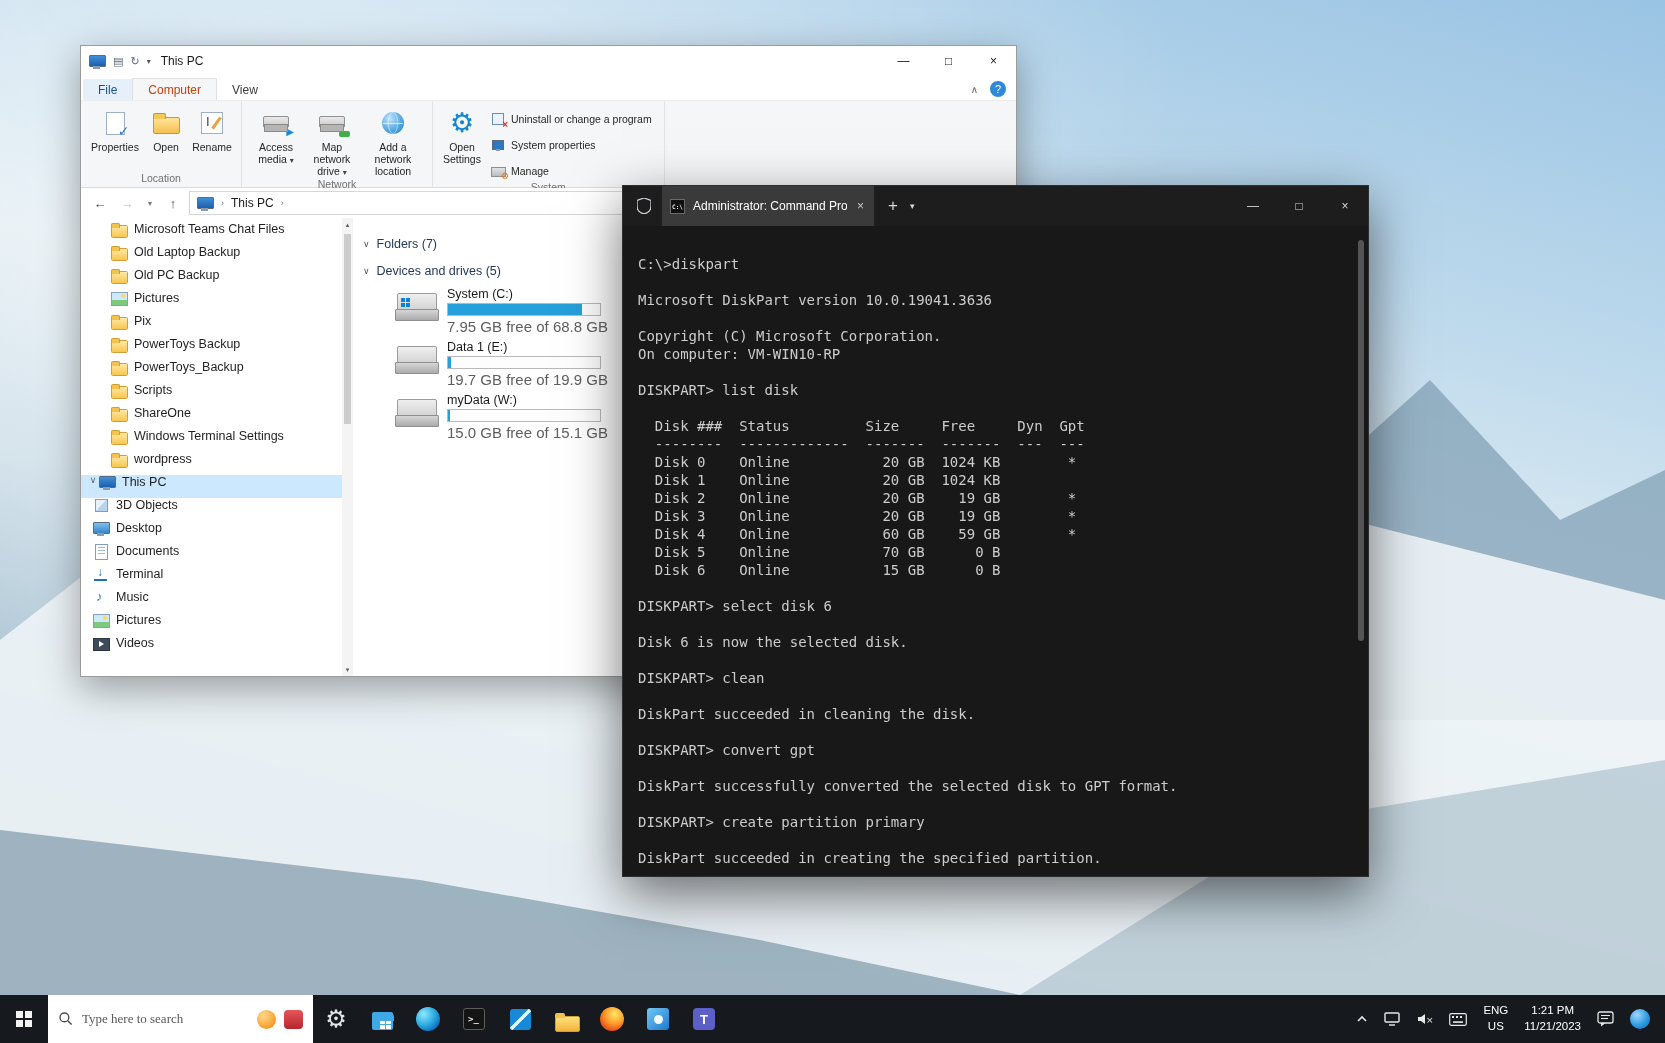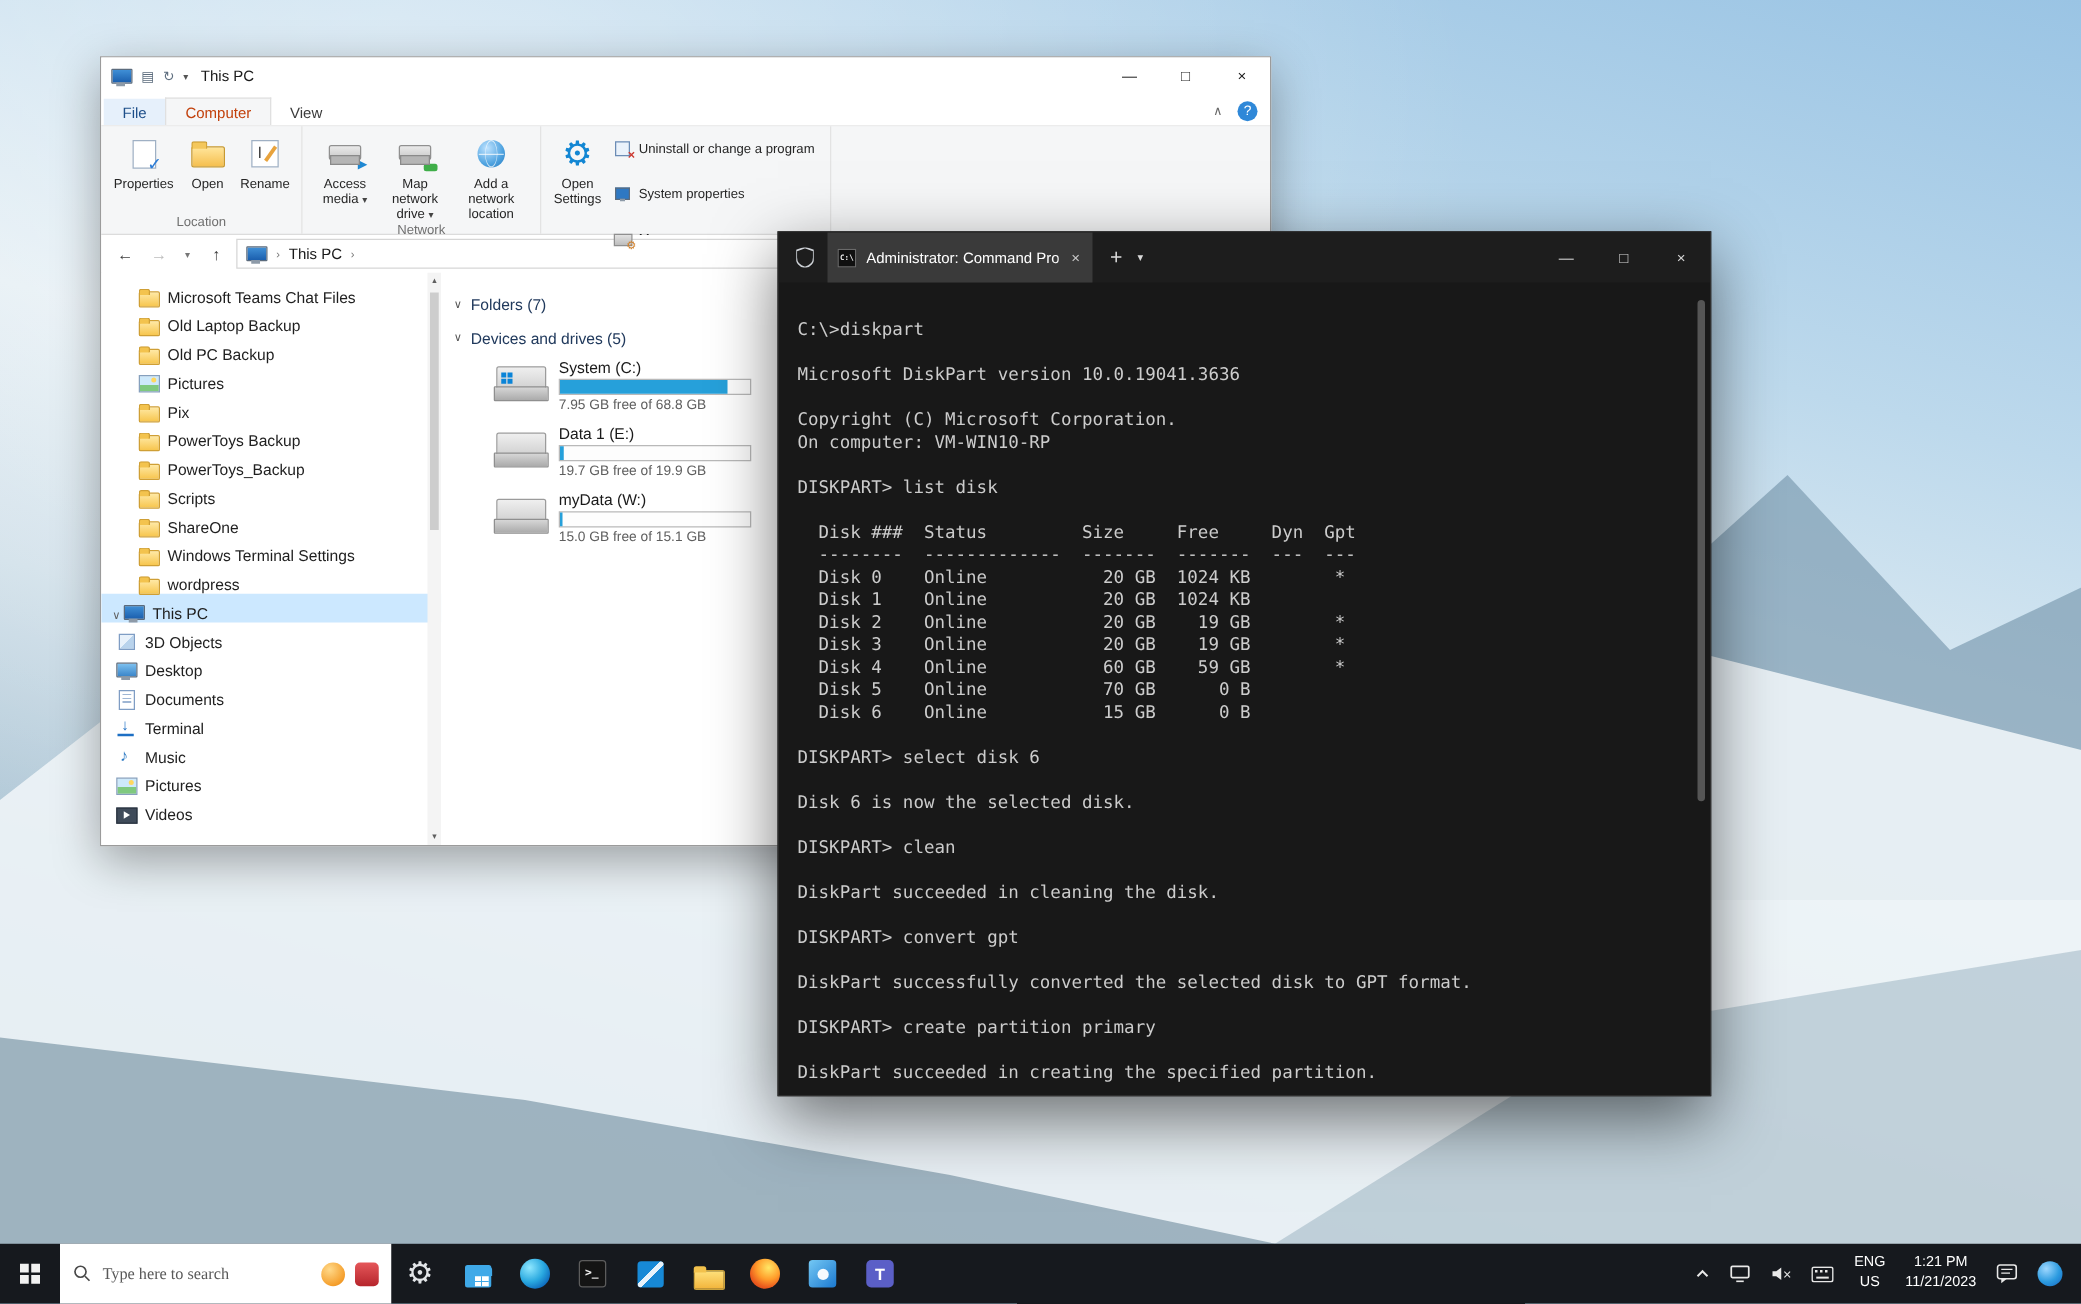--- a/index.html
+++ b/index.html
@@ -36,21 +36,21 @@
 
   .ex-ribbon{height:88px;background:#f5f6f7;border-bottom:1px solid #dcdcdc;border-top:1px solid #ececec;display:flex;flex:none}
   .rgroup{display:flex;flex-direction:column;border-right:1px solid #e3e3e3;padding-top:2px}
   .rgroup-buttons{display:flex;align-items:flex-start;flex:1;padding:2px 6px 0}
   .rgroup-label{font-size:10.5px;color:#707070;text-align:center;padding:1px 8px 3px}
   .rbtn{display:flex;flex-direction:column;align-items:center;width:56px;padding-top:3px;font-size:10.5px;color:#262626;text-align:center;line-height:1.15}
   .rbtn.narrow{width:46px}
   .rbtn.wide{width:66px}
   .rb-ic{height:30px;display:flex;align-items:center;justify-content:center;margin-bottom:3px;position:relative}
   .dd{font-size:8px;color:#444}
-  .rsmalls{display:flex;flex-direction:column;gap:17px;padding-top:4px}
+  .rsmalls{display:flex;flex-direction:column;gap:7px;padding-top:4px}
   .rsmall{display:flex;align-items:center;gap:6px;font-size:10.5px;color:#262626;height:19px;padding:0 6px}
 
   
   .icon-prop{width:19px;height:23px;background:#fff;border:1px solid #9fb0c4;position:relative}
   .icon-prop::after{content:"✓";position:absolute;right:-6px;bottom:-6px;color:#2c7cd6;font-weight:700;font-size:14px}
   .icon-open{position:relative;width:26px;height:20px}
   .icon-open::before{content:"";position:absolute;left:0;top:4px;width:25px;height:15px;background:linear-gradient(#ffe59a,#f5bf4f);border:1px solid #c8992f;border-radius:2px}
   .icon-open::after{content:"";position:absolute;left:0;top:0;width:11px;height:5px;background:#f4c75b;border:1px solid #c8992f;border-bottom:none;border-radius:2px 2px 0 0}
   .icon-rename{width:22px;height:22px;position:relative;background:#fff;border:1px solid #9fb0c4}
   .icon-rename::before{content:"I";position:absolute;left:4px;top:2px;font-size:13px;color:#444}
@@ -75,21 +75,21 @@
   .ex-address{height:30px;display:flex;align-items:center;gap:5px;padding:0 8px;background:#fff;flex:none}
   .nav-btn{width:22px;text-align:center;color:#3f3f3f;font-size:13px}
   .nav-btn.disabled{color:#bdbdbd}
   .nav-btn.small{width:14px;font-size:8px;color:#777}
   .addr-field{height:24px;flex:1;max-width:600px;border:1px solid #d6d6d6;background:#fff;display:flex;align-items:center;padding:0 7px;gap:7px;font-size:12px;color:#1a1a1a}
   .addr-sep{color:#777;font-size:9px}
   .addr-refresh{margin-left:auto;color:#5b7fae;font-size:12px}
 
   .ex-body{flex:1;display:flex;min-height:0;background:#fff}
   .ex-sidebar{width:272px;flex:none;position:relative;padding-top:4px;overflow:hidden}
-  .tree-item{height:23px;display:flex;align-items:flex-end;font-size:12.5px;color:#1f1f1f;white-space:nowrap}
+  .tree-item{height:23px;display:flex;align-items:flex-start;font-size:12.5px;color:#1f1f1f;white-space:nowrap}
   .tree-item.lvl1{padding-left:6px}
   .tree-item.lvl2{padding-left:18px}
   .tree-item.lvl3{}
   .tree-item.selected{background:#cce8ff}
   .tree-chevron{width:12px;flex:none;font-size:9px;color:#5f5f5f;text-align:center}
   .mini-ic{position:relative;width:17px;height:15px;display:inline-block;flex:none}
   .tree-icon{margin-right:6px}
   .ic-folder::before{content:"";position:absolute;left:0;top:3px;width:15px;height:11px;background:linear-gradient(180deg,#ffe9a5,#f7c64f);border:1px solid #cf9f35;border-radius:1.5px}
   .ic-folder::after{content:"";position:absolute;left:0;top:1px;width:7px;height:4px;background:#f3c34e;border:1px solid #cf9f35;border-bottom:none;border-radius:2px 2px 0 0}
   .ic-pc::before{content:"";position:absolute;left:0;top:1px;width:15px;height:10px;background:linear-gradient(#3f8fd6,#1b5fae);border:1px solid #5b6b7d;border-radius:1px}
@@ -116,21 +116,21 @@
   .drive-list{margin-top:3px;display:flex;flex-direction:column;gap:9px;padding-left:32px}
   .drive-item{display:flex;gap:8px;align-items:flex-start;height:44px}
   .drive-icon{width:44px;height:32px;position:relative;flex:none;margin-top:4px}
   .drive-icon::before{content:"";position:absolute;left:2px;top:2px;right:2px;height:18px;background:linear-gradient(#efefef,#cfcfcf);border:1px solid #9b9b9b;border-radius:2px}
   .drive-icon::after{content:"";position:absolute;left:0;bottom:2px;right:0;height:10px;background:linear-gradient(#d6d6d6,#ababab);border:1px solid #8f8f8f;border-radius:1px}
   .win-flag{display:none;position:absolute;z-index:2;left:6px;top:7px;width:4px;height:4px;background:#0a84d8;box-shadow:5px 0 #0a84d8,0 5px #0a84d8,5px 5px #0a84d8}
   .drive-info{display:flex;flex-direction:column;gap:2px}
   .drive-name{font-size:12.5px;color:#1a1a1a}
   .drive-bar{width:154px;height:13px;border:1px solid #b9b9b9;background:#fdfdfd}
   .drive-fill{height:100%}
-  .drive-detail{font-size:11px;color:#5e5e5e}
+  .drive-detail{font-size:15px;color:#5e5e5e}
   .ex-status{height:22px;border-top:1px solid #e0e0e0;display:flex;align-items:center;padding-left:12px;font-size:11px;color:#3a3a3a;flex:none;background:#fff}
 
   
   .terminal{left:622px;top:185px;width:747px;height:692px;background:#181818;border:1px solid #2e2e2e;
     box-shadow:0 18px 50px rgba(0,0,0,.55);z-index:10;display:flex;flex-direction:column}
   .term-titlebar{height:40px;background:#1d1d1d;display:flex;align-items:center;flex:none;padding-left:14px}
   .shield{margin-right:11px;display:flex}
   .term-tab{width:212px;height:40px;background:#3a3a3a;display:flex;align-items:center;padding:0 8px;gap:8px;color:#fff;font-size:12px}
   .cmd-ic{width:15px;height:15px;background:#101010;border:1px solid #6a6a6a;flex:none;display:flex;align-items:center;justify-content:center}
   .cmd-ic::before{content:"C:\\";font:700 6px "DejaVu Sans Mono",monospace;color:#eee}

